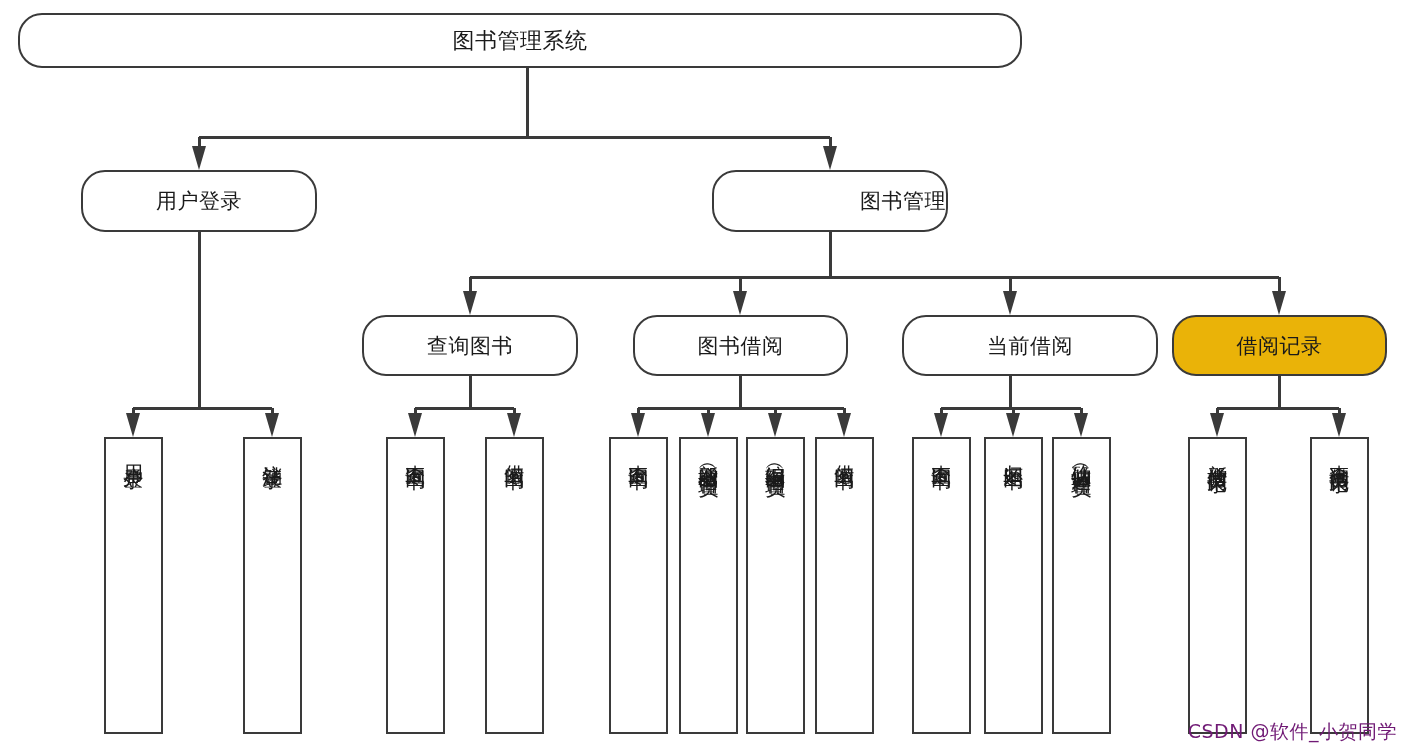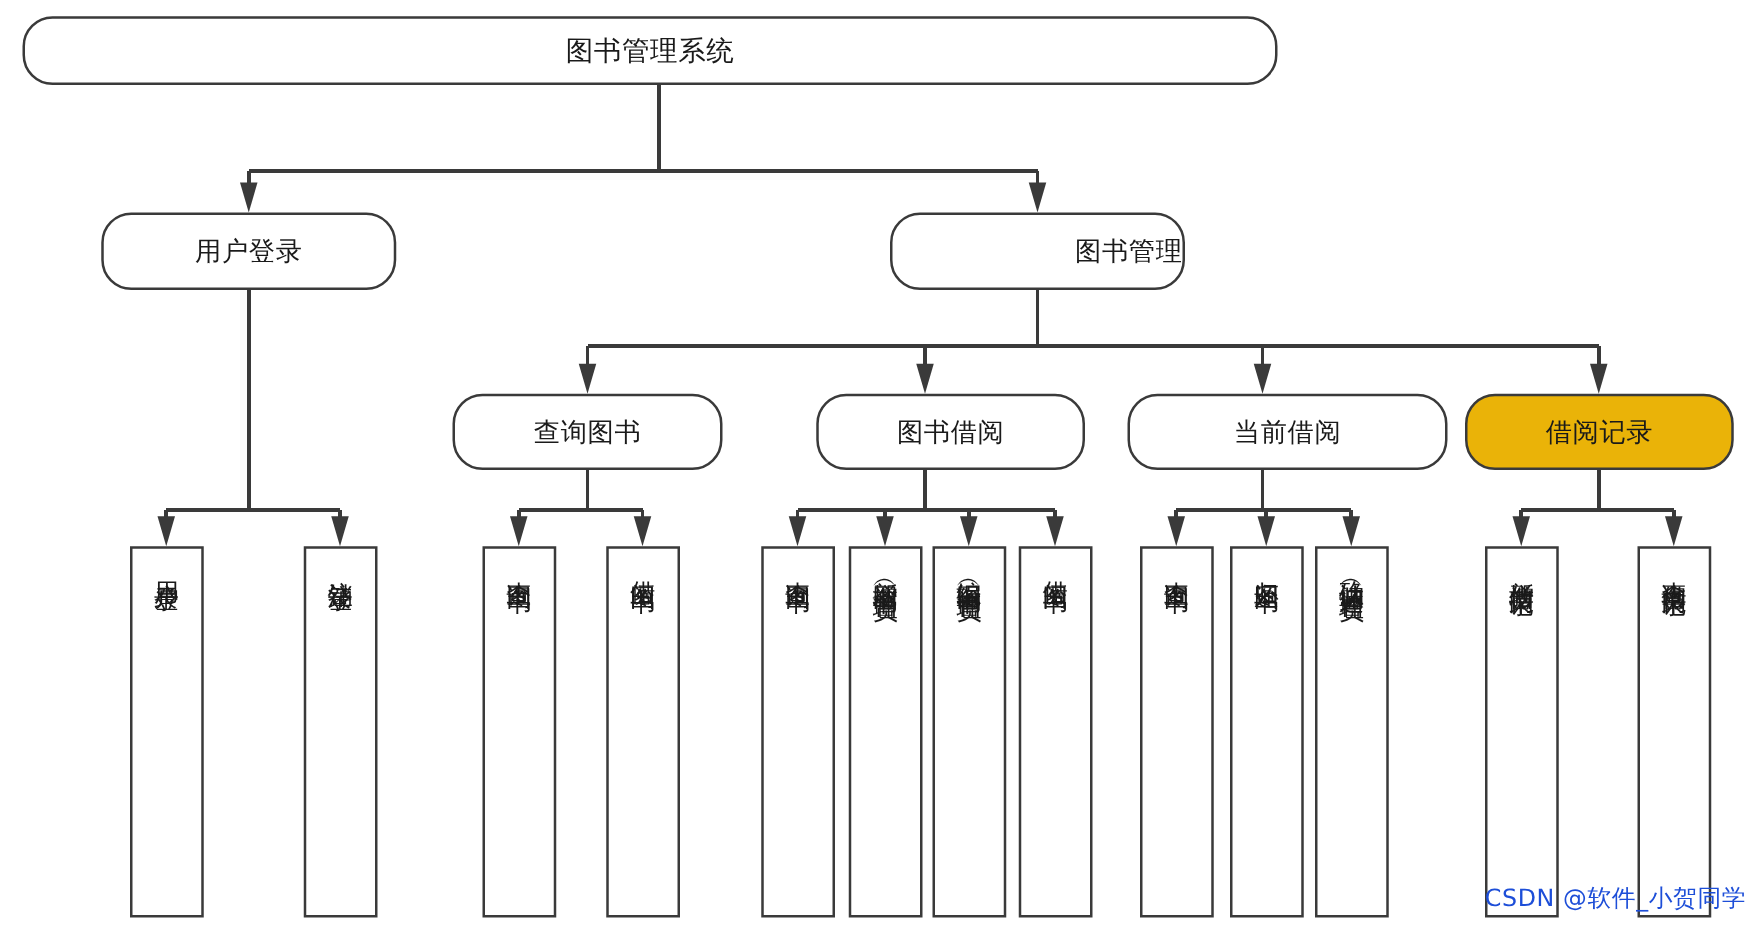--- a/index.html
+++ b/index.html
@@ -53,23 +53,23 @@
     letter-spacing: 2px;
     white-space: nowrap;
     display: block;
   }
   .node.root {
     font-size: 22px;
   }
   .watermark {
     position: absolute;
     right: 8px;
-    bottom: 15px;
+    bottom: 2px;
     font-size: 19px;
-    color: #1d4ed8;
+    color: #701a75;
     white-space: nowrap;
     letter-spacing: 0.5px;
   }
 </style>
 </head>
 <body>
 
 <div id="canvas">
   <svg class="edges" id="edge-layer" viewBox="0 0 1405 747" xmlns="http://www.w3.org/2000/svg">
       <line x1="527" y1="68" x2="527" y2="137" stroke="#3a3a3a" stroke-width="3" shape-rendering="crispEdges"></line>
@@ -131,21 +131,21 @@
       </div>
       <div class="node horiz" style="left: 81px; top: 170px; width: 236px; height: 62px; border-color: rgb(58, 58, 58); background: rgb(255, 255, 255); color: rgb(26, 26, 26);">
         <span>用户登录</span>
       </div>
       <div class="node horiz" style="left: 712px; top: 170px; width: 236px; height: 62px; border-color: rgb(58, 58, 58); background: rgb(255, 255, 255); color: rgb(26, 26, 26); justify-content: flex-end;">
         <span>图书管理</span>
       </div>
       <div class="node horiz" style="left: 362px; top: 315px; width: 216px; height: 61px; border-color: rgb(58, 58, 58); background: rgb(255, 255, 255); color: rgb(26, 26, 26);">
         <span>查询图书</span>
       </div>
-      <div class="node horiz" style="left: 633px; top: 315px; width: 215px; height: 61px; border-color: rgb(58, 58, 58); background: rgb(255, 255, 255); color: rgb(26, 26, 26); margin-left: 20px;">
+      <div class="node horiz" style="left: 633px; top: 315px; width: 215px; height: 61px; border-color: rgb(58, 58, 58); background: rgb(255, 255, 255); color: rgb(26, 26, 26);">
         <span>图书借阅</span>
       </div>
       <div class="node horiz" style="left: 902px; top: 315px; width: 256px; height: 61px; border-color: rgb(58, 58, 58); background: rgb(255, 255, 255); color: rgb(26, 26, 26);">
         <span>当前借阅</span>
       </div>
       <div class="node horiz" style="left: 1172px; top: 315px; width: 215px; height: 61px; border-color: rgb(58, 58, 58); background: #eab308; color: rgb(26, 26, 26);">
         <span>借阅记录</span>
       </div>
       <div class="node vert" style="left: 104px; top: 437px; width: 59px; height: 297px; border-color: rgb(58, 58, 58); background: rgb(255, 255, 255); color: rgb(26, 26, 26);">
         <span class="vlabel">用户登录</span>

